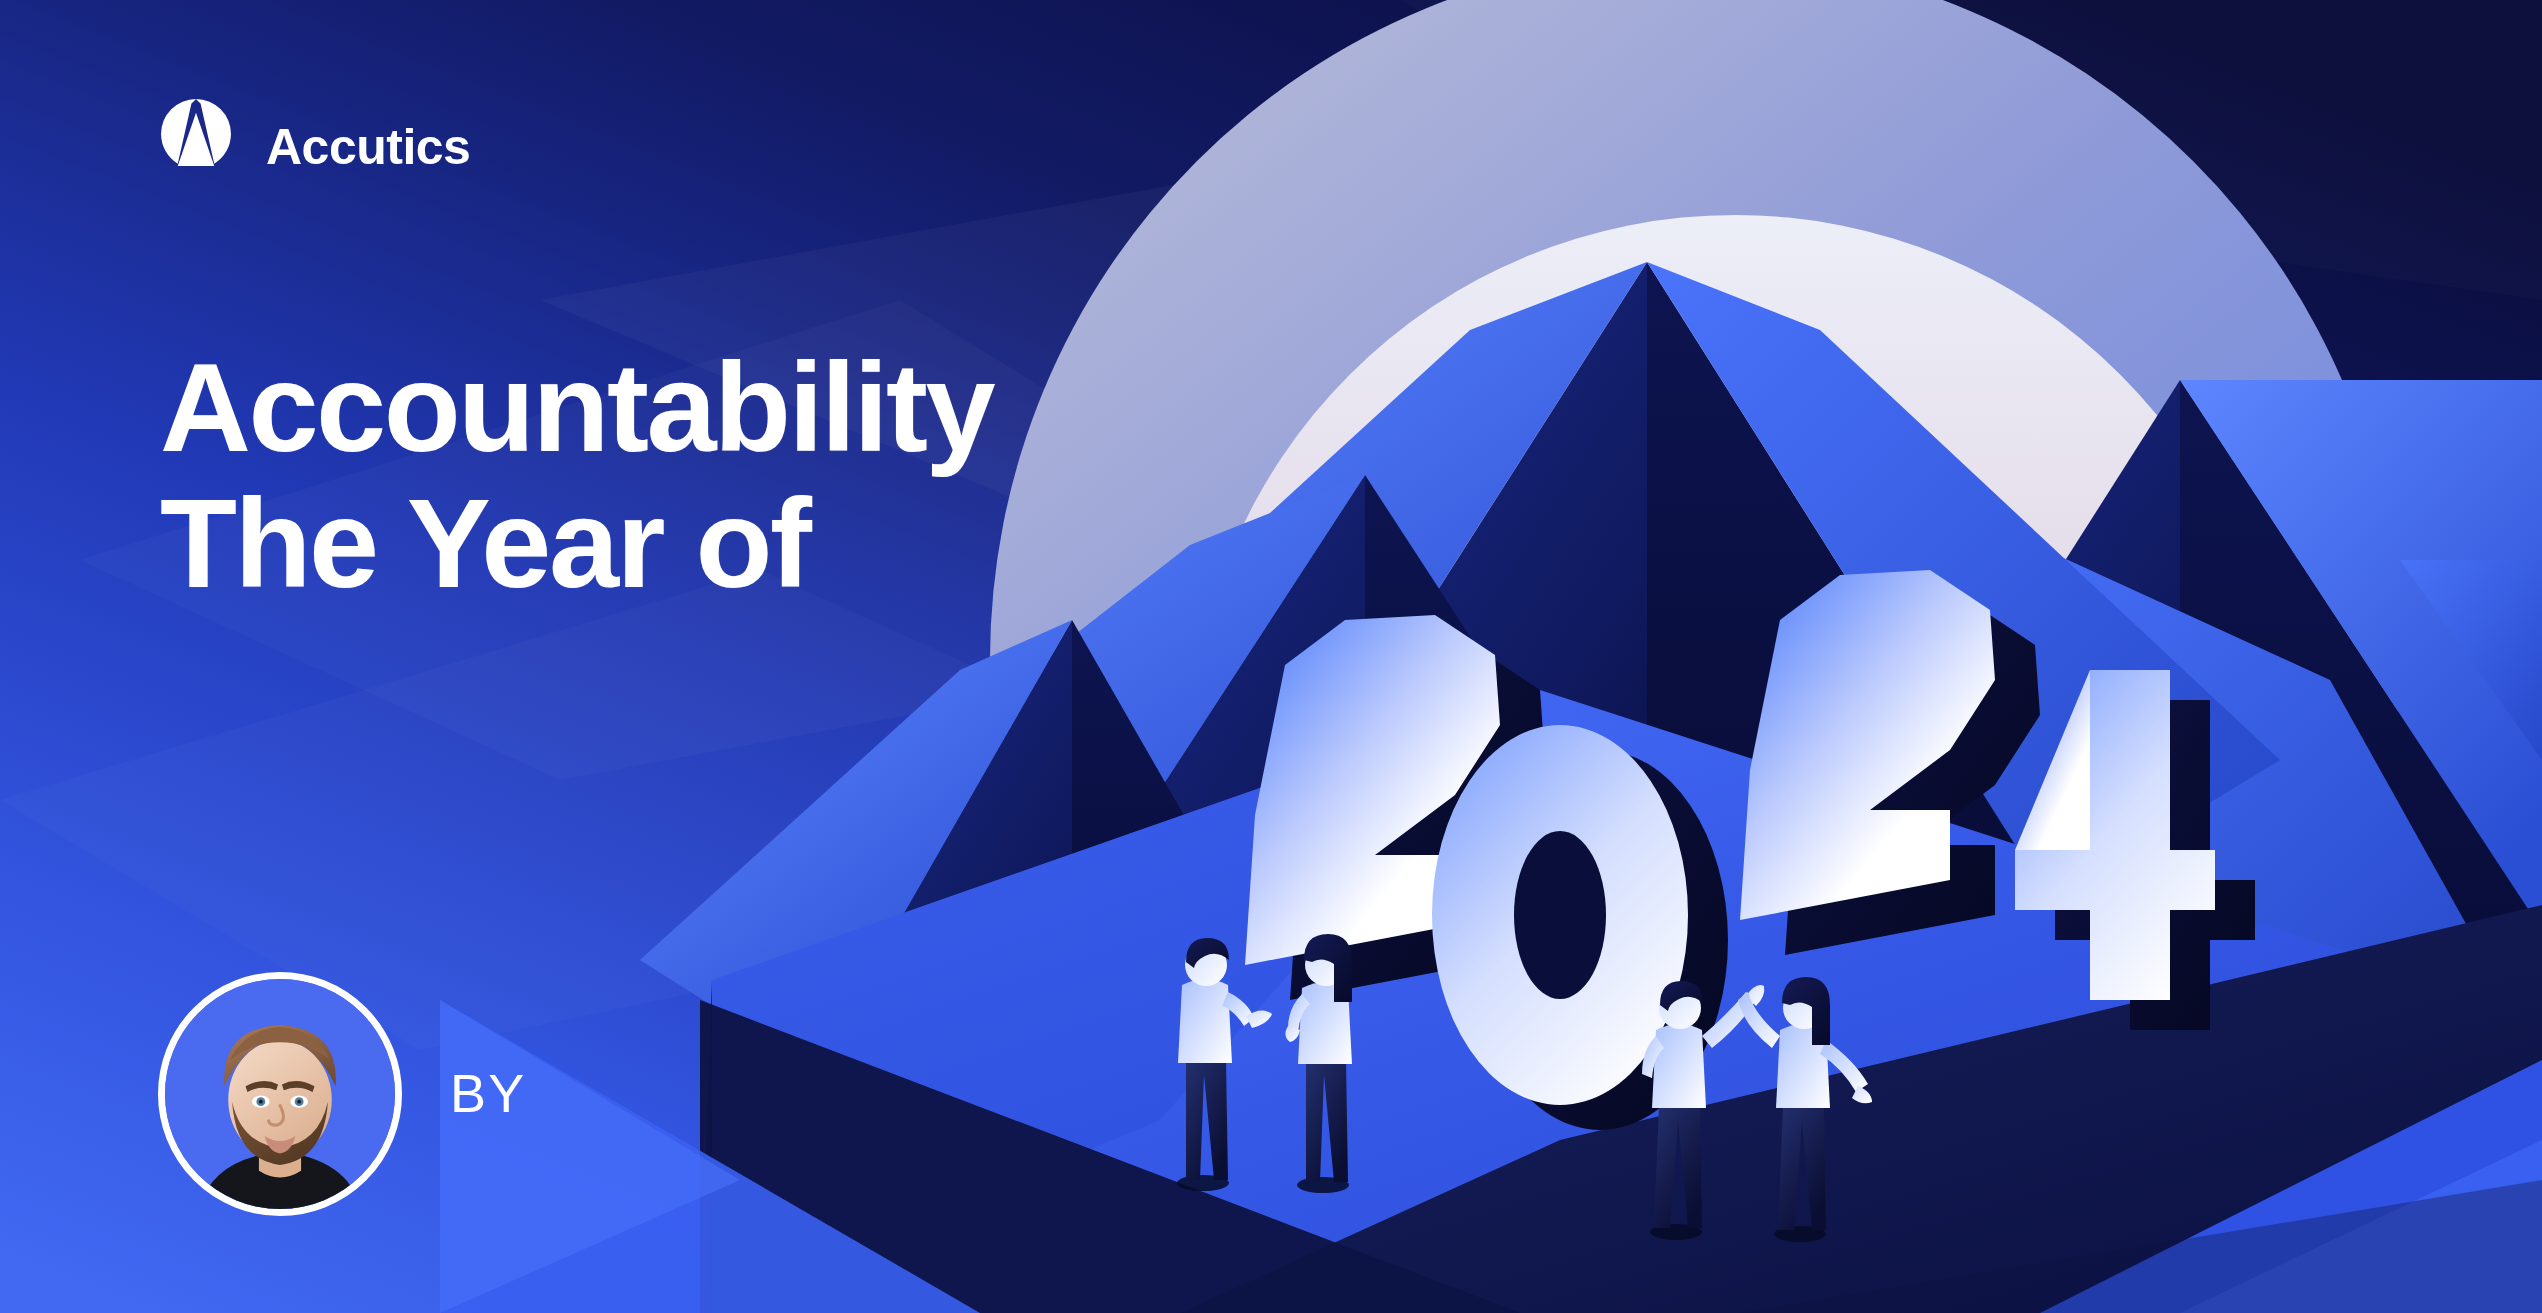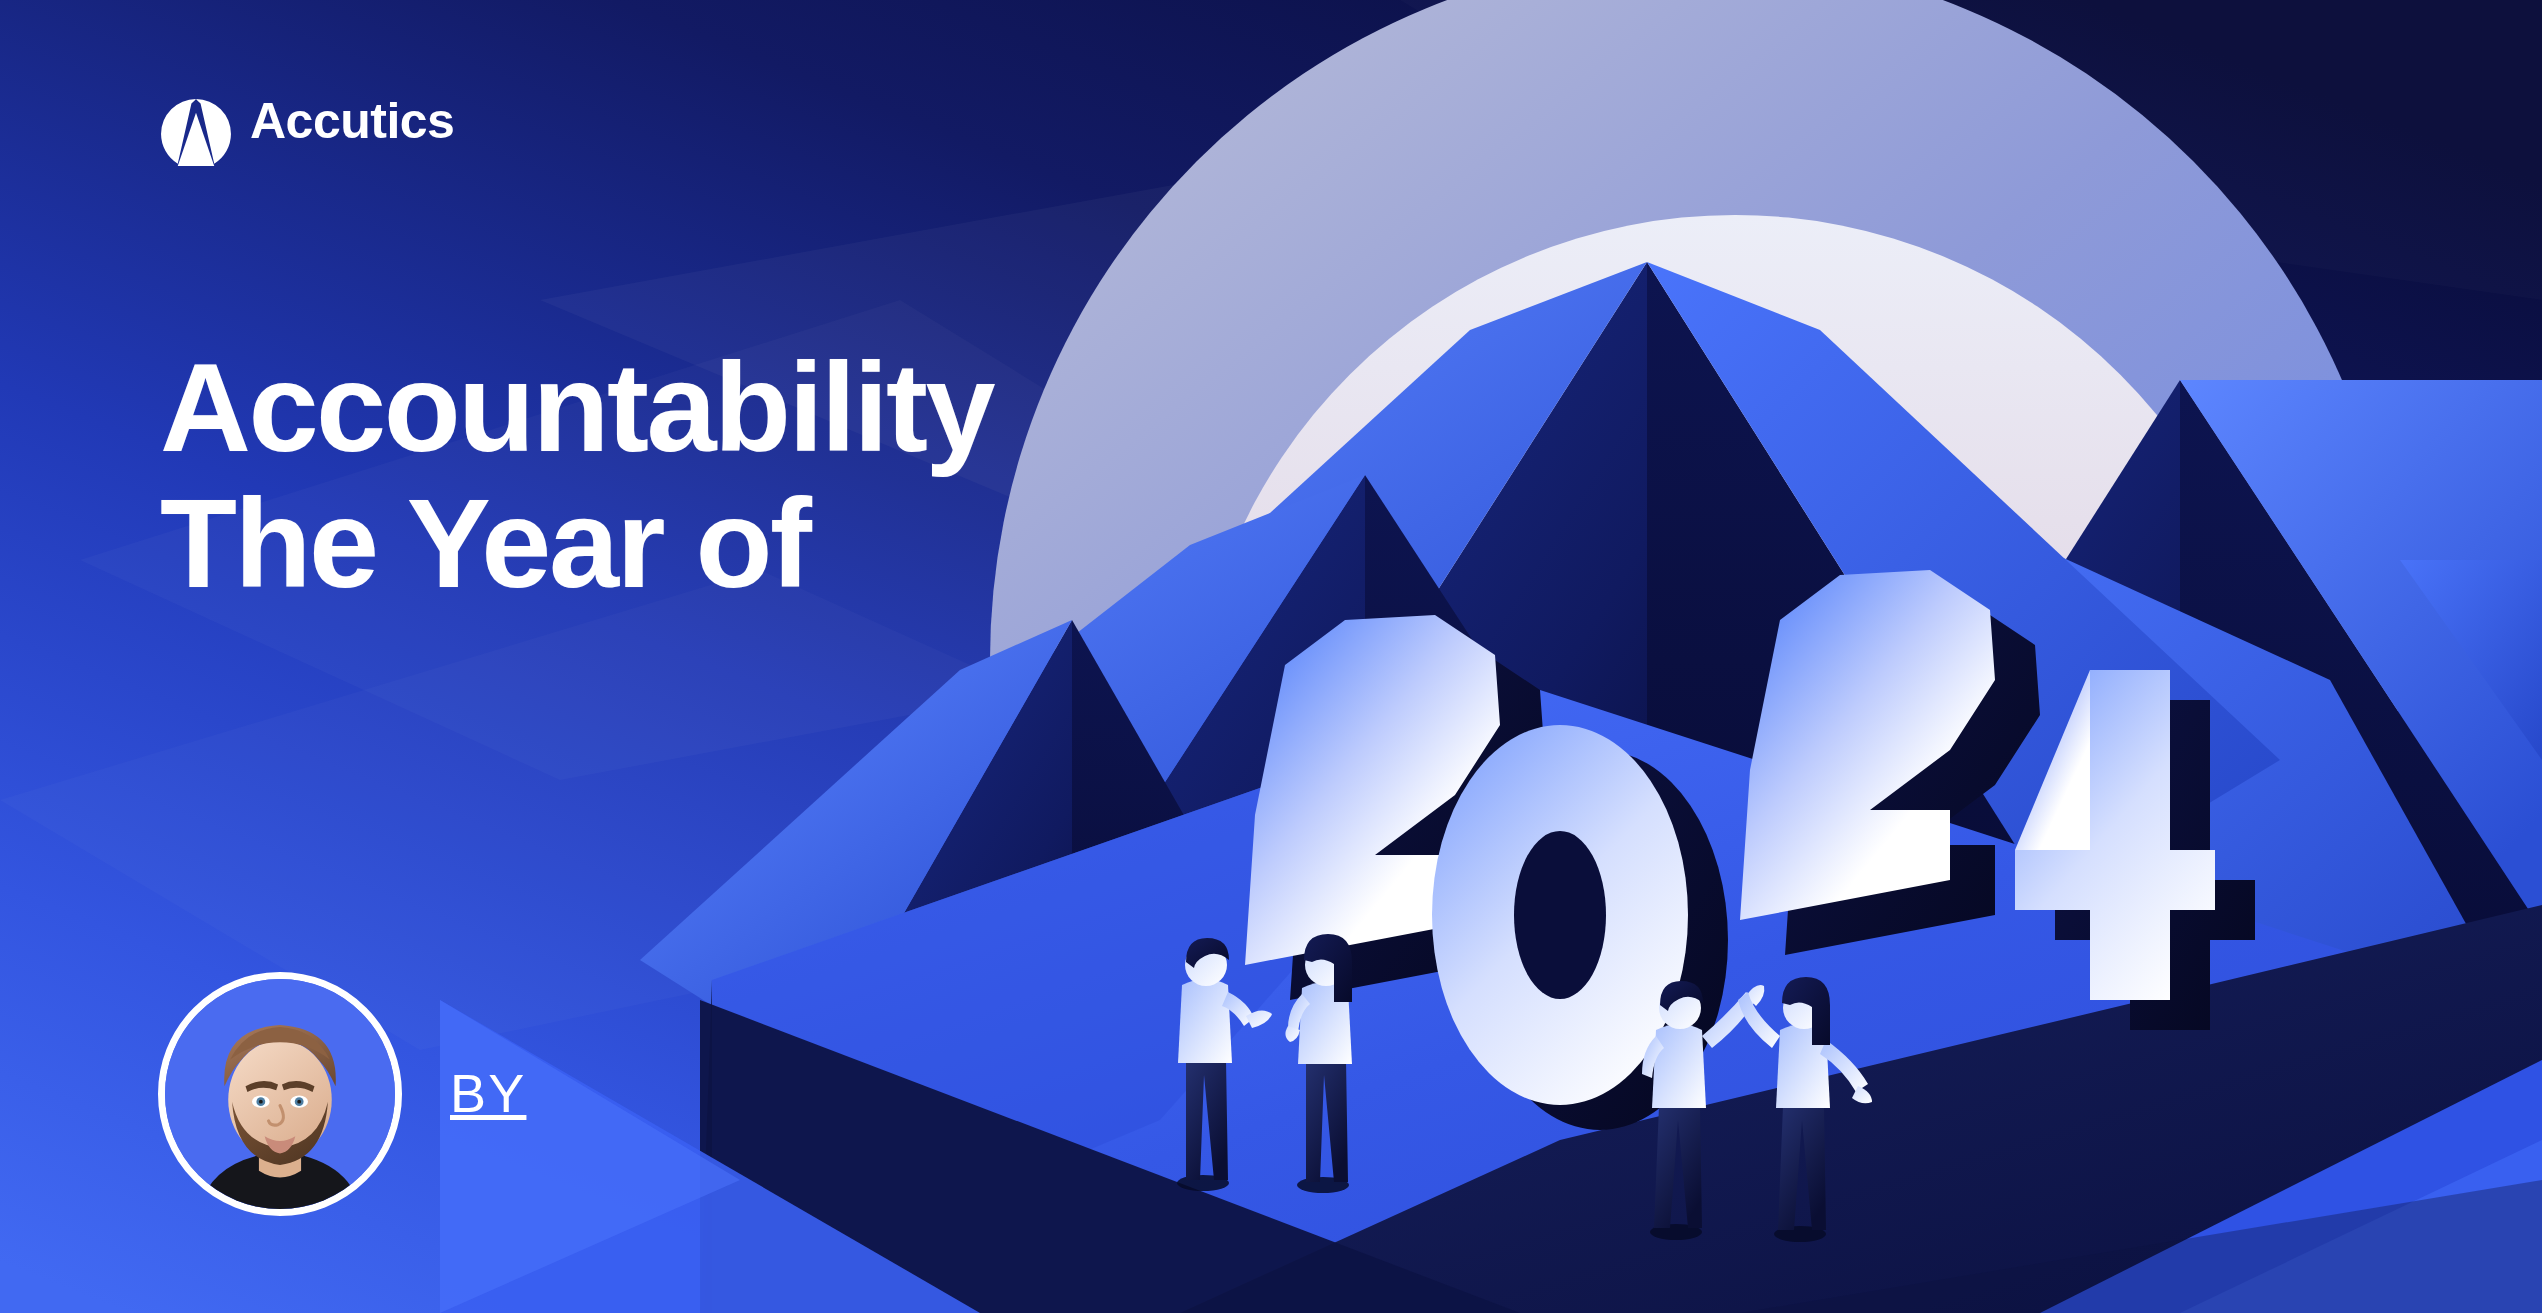--- a/index.html
+++ b/index.html
@@ -10,21 +10,21 @@
     overflow:hidden;
     font-family:"Liberation Sans", sans-serif;
     background:#0a0d3d;
   }
   .layer{position:absolute;inset:0;}
   svg.layer{display:block;width:2542px;height:1313px;}
 
   
   .brand{
     position:absolute;left:158px;top:96px;
-    display:flex;align-items:flex-start;gap:16px;
+    display:flex;align-items:flex-end;gap:32px;
     z-index:40;
   }
   .brand-mark{width:76px;height:76px;display:block;flex:0 0 auto;}
   .brand-name{
     color:#ffffff;
     font-size:50px;
     font-weight:bold;
     letter-spacing:-0.5px;
     line-height:1;
     white-space:nowrap;
@@ -61,21 +61,20 @@
     position:relative;
   }
   .avatar svg{position:absolute;inset:0;width:100%;height:100%;display:block;}
   .byline-text{
     color:#ffffff;
     font-size:54px;
     line-height:1.22;
     letter-spacing:2.2px;
     font-weight:normal;
     white-space:nowrap;
-    text-decoration:underline;
   }
   .byline-text .by{display:block;}
   .byline-text .author{display:block;}
 </style>
 </head>
 <body>
 
 <div class="stage">
 
   <svg class="layer" viewBox="0 0 2542 1313" preserveAspectRatio="none" aria-hidden="true">

